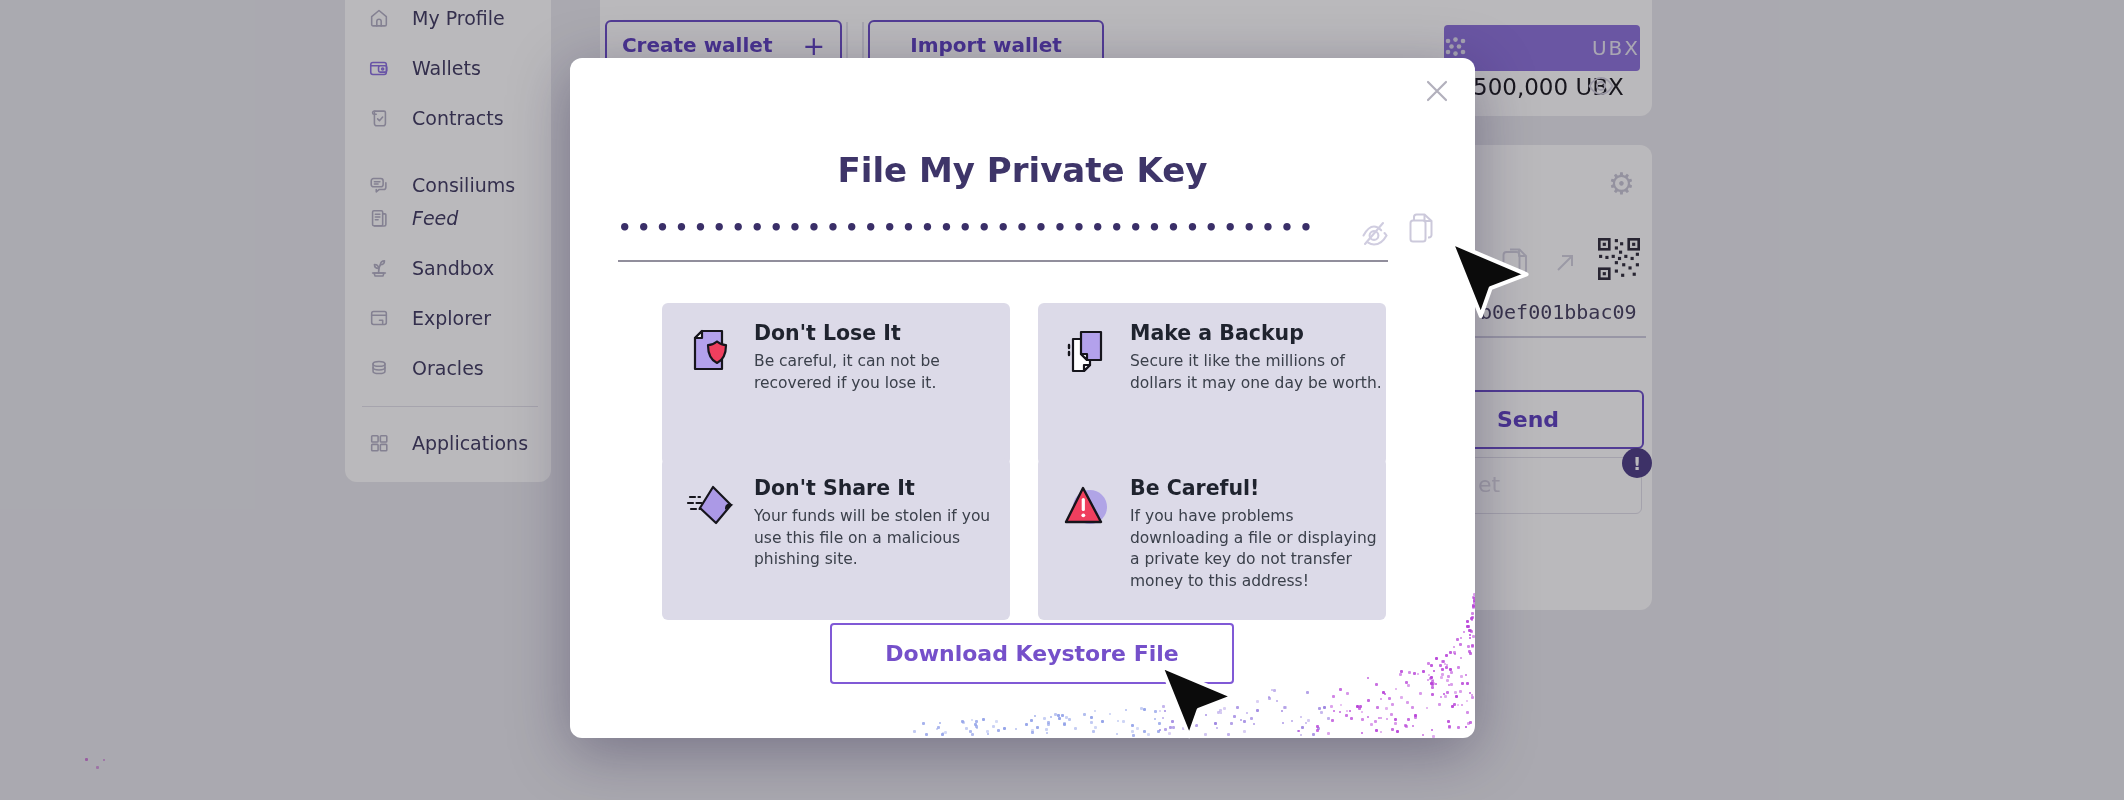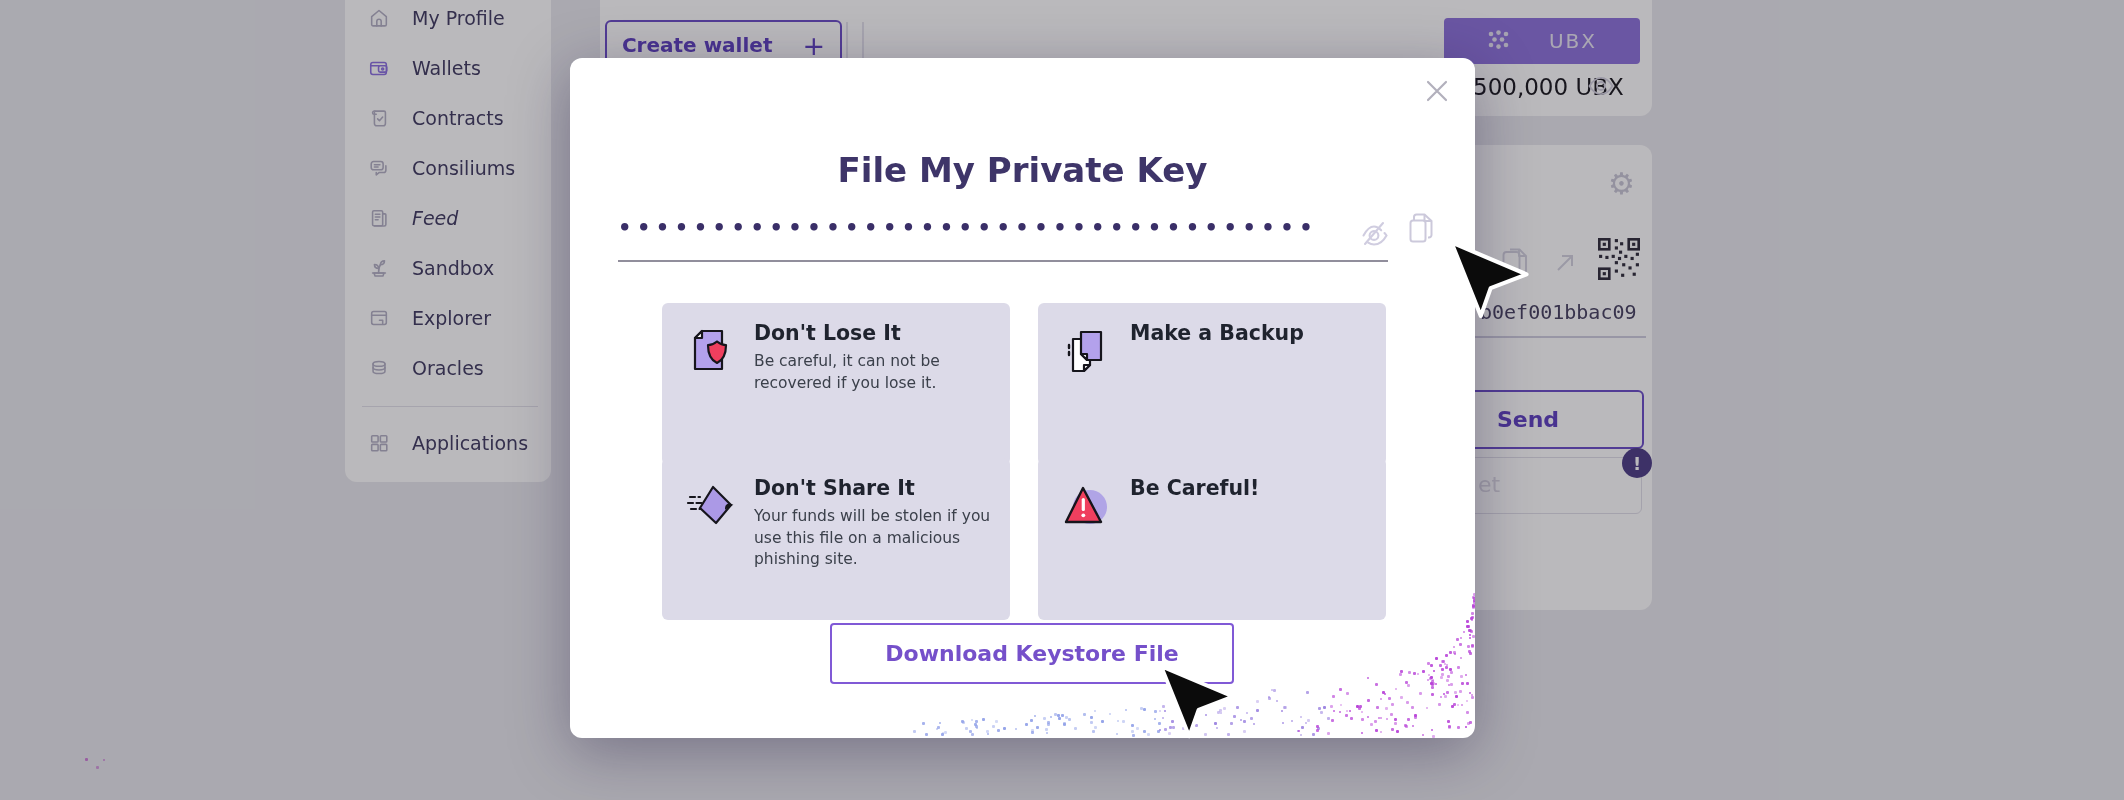--- a/index.html
+++ b/index.html
@@ -88,21 +88,21 @@
       <span class="ic">
         <svg viewBox="0 0 24 24" fill="none" stroke="currentColor" stroke-width="1.7" stroke-linecap="round" stroke-linejoin="round">
             <rect x="3" y="6" width="17" height="13" rx="2.4"></rect>
             <path d="M3 9.5h9"></path>
             <rect x="11.5" y="9.5" width="9" height="7" rx="1.8"></rect>
             <circle cx="16" cy="13" r="1.1"></circle>
           </svg>
       </span>
       <span class="lb">Wallets</span>
     </div>
-    <div class="side-item" style="top:163px;">
+    <div class="side-item" style="top:180px;">
       <span class="ic">
         <svg viewBox="0 0 24 24" fill="none" stroke="currentColor" stroke-width="1.7" stroke-linecap="round" stroke-linejoin="round">
             <rect x="3.5" y="5" width="13" height="9" rx="2.5"></rect>
             <path d="M7 8.5h6M7 11h4"></path>
             <path d="M19.5 9.5v5a2.5 2.5 0 0 1-2.5 2.5h-5l-3 2.5v-2.5"></path>
           </svg>
       </span>
       <span class="lb">Consiliums</span>
     </div>
     <div class="side-item" style="top:213px;font-style:italic;">
@@ -161,21 +161,24 @@
     </div>
   </div>
 
   <div class="abs top-card">
     <div class="ghost-btn" style="left:5px;top:40px;width:233px;height:46px;gap:30px;">
       <span>Create wallet</span>
       <span style="font-size:27px;font-weight:400;">+</span>
     </div>
     <div class="vline" style="left:246px;top:42px;height:40px;"></div>
     <div class="vline" style="left:262px;top:42px;height:40px;"></div>
-    <div class="fill-btn" style="left:844px;top:38px;width:196px;height:46px;">
+    <div class="ghost-btn" style="left:268px;top:40px;width:232px;height:46px;">
+      <span>Import wallet</span>
+    </div>
+    <div class="fill-btn" style="left:844px;top:45px;width:196px;height:46px;justify-content:space-between;">
       <span style="display:inline-flex;width:24px;height:22px;">
         <svg viewBox="0 0 24 22" fill="#e3e0f0">
             <circle cx="4" cy="4" r="2.3"></circle>
             <circle cx="11.5" cy="2.6" r="2.3"></circle>
             <circle cx="19" cy="4" r="2.3"></circle>
             <circle cx="7.5" cy="9.5" r="2.3"></circle>
             <circle cx="15" cy="9.5" r="2.3"></circle>
             <circle cx="4" cy="15" r="2.3"></circle>
             <circle cx="11.5" cy="16.6" r="2.3"></circle>
             <circle cx="19" cy="15" r="2.3"></circle>
@@ -606,20 +609,21 @@
       <span class="cic">
         <svg viewBox="0 0 52 52">
             <path d="M11 14h17v26l-6 6H11Z" fill="#ffffff" stroke="#16151c" stroke-width="2.2" stroke-linejoin="round"></path>
             <path d="M28 40h-6v6Z" fill="#ffffff" stroke="#16151c" stroke-width="2.2" stroke-linejoin="round"></path>
             <path d="M19 7h20v28H25l-6-6Z" fill="#b3a1ec" stroke="#16151c" stroke-width="2.2" stroke-linejoin="round"></path>
             <path d="M25 35l-6-6h6Z" fill="#ffffff" stroke="#16151c" stroke-width="2.2" stroke-linejoin="round"></path>
             <path d="M7 20v3M7 27v3" stroke="#16151c" stroke-width="2.4" stroke-linecap="round"></path>
           </svg>
       </span>
       <div class="ct">Make a Backup</div>
+      <div class="cb">Secure it like the millions of dollars it may one day be worth.</div>
     </div>
     <div class="m-card" style="left:92px;top:400px;">
       <span class="cic">
         <svg viewBox="0 0 52 52">
             <path d="M27 7 45 25 30 43 14 28Z" fill="#ab99e6" stroke="#16151c" stroke-width="2.2" stroke-linejoin="round"></path>
             <path d="M45 25c-3-1-5 0-5 3Z" fill="#ffffff" stroke="#16151c" stroke-width="2"></path>
             <path d="M4 17h10M2 23h14M5 29h9" stroke="#16151c" stroke-width="2.2" stroke-linecap="round" stroke-dasharray="5 3.5"></path>
           </svg>
       </span>
       <div class="ct">Don't Share It</div>
@@ -628,20 +632,21 @@
     <div class="m-card" style="left:468px;top:400px;">
       <span class="cic">
         <svg viewBox="0 0 52 52">
             <circle cx="28" cy="27" r="17" fill="#b0a4e6"></circle>
             <path d="M21 8 39 42H4Z" fill="#ef3f5e" stroke="#16151c" stroke-width="2.4" stroke-linejoin="round"></path>
             <path d="M21.3 19.5v10" stroke="#ffffff" stroke-width="3.2" stroke-linecap="round"></path>
             <circle cx="21.3" cy="35.3" r="1.9" fill="#ffffff"></circle>
           </svg>
       </span>
       <div class="ct">Be Careful!</div>
+      <div class="cb">If you have problems downloading a file or displaying a private key do not transfer money to this address!</div>
     </div>
 
     <div class="dl-btn">
       <span>Download Keystore File</span>
     </div>
   </div>
 
   <svg class="abs cursor" style="left:1448px;top:240px;" width="82" height="80" viewBox="0 0 100 98">
     <polygon points="4,3 40,93 52,59 96,42" fill="#0b0b0b" stroke="#ffffff" stroke-width="5" stroke-linejoin="round"></polygon>
   </svg>

